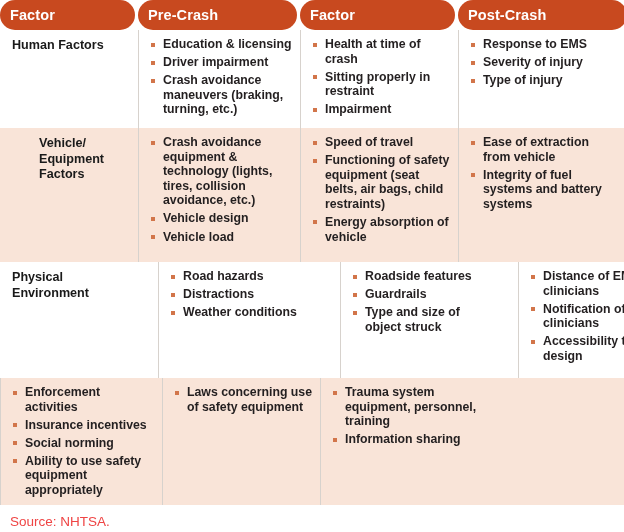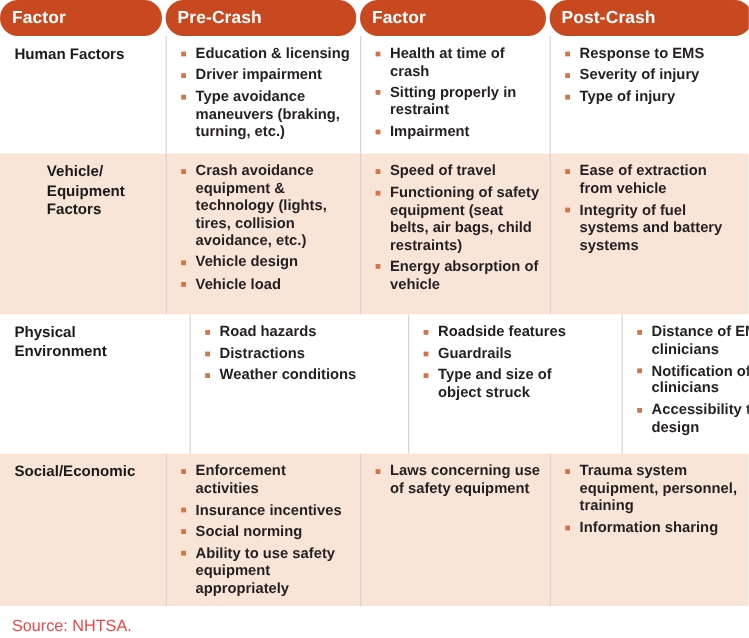--- a/index.html
+++ b/index.html
@@ -137,21 +137,21 @@
   </div>
 
   <div class="table-body">
 
     <div class="table-row row-white" style="min-height:98px;">
       <div class="cell cell-factor">Human Factors</div>
       <div class="cell cell-list col2">
         <ul class="bullets">
           <li><span class="bullet-dot"></span><span>Education &amp; licensing</span></li>
           <li><span class="bullet-dot"></span><span>Driver impairment</span></li>
-          <li><span class="bullet-dot"></span><span>Type avoidance maneuvers (braking, turning, etc.)</span></li>
+          <li><span class="bullet-dot"></span><span>Crash avoidance maneuvers (braking, turning, etc.)</span></li>
         </ul>
       </div>
       <div class="cell cell-list col3">
         <ul class="bullets">
           <li><span class="bullet-dot"></span><span>Health at time of crash</span></li>
           <li><span class="bullet-dot"></span><span>Sitting properly in restraint</span></li>
           <li><span class="bullet-dot"></span><span>Impairment</span></li>
         </ul>
       </div>
       <div class="cell cell-list col4">
@@ -206,21 +206,20 @@
       <div class="cell cell-list col4">
         <ul class="bullets">
           <li><span class="bullet-dot"></span><span>Distance of EMS clinicians</span></li>
           <li><span class="bullet-dot"></span><span>Notification of EMS clinicians</span></li>
           <li><span class="bullet-dot"></span><span>Accessibility to crash design</span></li>
         </ul>
       </div>
     </div>
 
     <div class="table-row row-tint" style="min-height:122px;">
-      <div class="cell cell-factor">Social/Economic</div>
       <div class="cell cell-list col2">
         <ul class="bullets">
           <li><span class="bullet-dot"></span><span>Enforcement activities</span></li>
           <li><span class="bullet-dot"></span><span>Insurance incentives</span></li>
           <li><span class="bullet-dot"></span><span>Social norming</span></li>
           <li><span class="bullet-dot"></span><span>Ability to use safety equipment appropriately</span></li>
         </ul>
       </div>
       <div class="cell cell-list col3">
         <ul class="bullets">

